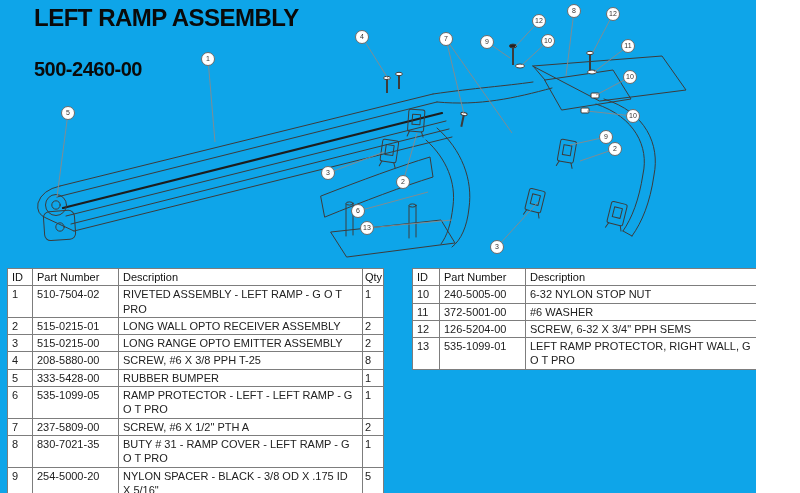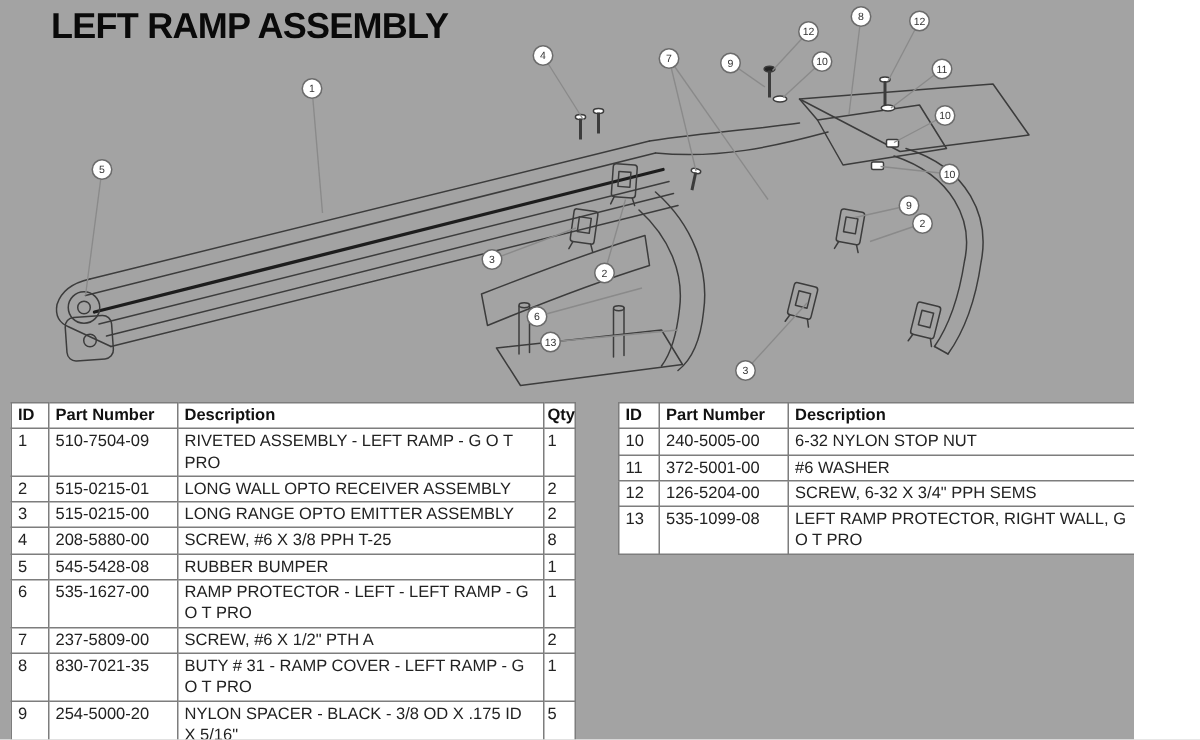--- a/index.html
+++ b/index.html
@@ -1,50 +1,51 @@
 <!DOCTYPE html>
 <html><head>
 <meta charset="utf-8">
 <style>
   html,body{margin:0;padding:0;background:#fff;}
-  .page{position:relative;width:756px;height:493px;background:#a3a3a3;overflow:hidden;
+  .page{position:relative;width:756px;height:493px;background:#0ea5e9;overflow:hidden;
         font-family:"Liberation Sans",sans-serif;color:#111;}
   .title{position:absolute;left:34px;top:4px;font-size:24px;font-weight:900;
          letter-spacing:-0.5px;color:#0a0a0a;}
   .part-number{position:absolute;left:34px;top:58px;font-size:20px;font-weight:900;
          letter-spacing:-0.5px;color:#0a0a0a;}
   #diagram{position:absolute;left:0;top:0;}
   .lw{stroke:#3c3c3c;fill:none;stroke-width:1;stroke-linejoin:round;stroke-linecap:round;}
   .lw .dark{stroke:#1d1d1d;stroke-width:2.2;}
   .hw{stroke:#3c3c3c;fill:#fff;stroke-width:1;}
   .hw .shaft{stroke-width:2;fill:none;}
   .hw .darkhead{fill:#222;}
   .leader{stroke:#8a8a8a;stroke-width:0.9;}
   .balloon{fill:#fff;stroke:#6b6b6b;stroke-width:1;}
   .balloon-label{font-size:7px;fill:#333;text-anchor:middle;
                  font-family:"Liberation Sans",sans-serif;}
   .parts-table{position:absolute;border-collapse:collapse;table-layout:fixed;
                font-size:11px;line-height:1.3;background:#fff;}
   .parts-table th,.parts-table td{border:1px solid #7d7d7d;padding:1px 4px;
                text-align:left;vertical-align:top;color:#222;}
-  .parts-table th{font-weight:bold;white-space:nowrap;color:#111;margin-top:11px;}
+  .parts-table th{font-weight:normal;white-space:nowrap;color:#111;margin-top:11px;}
   .parts-table th:last-child,.parts-table td:last-child{padding:1px 2px;}
   #table-left{left:7px;top:268px;width:377px;}
   #table-right{left:412px;top:268px;width:373px;}
   .logo{position:absolute;left:546px;top:376px;width:122px;height:112px;}
   .logo-text{font-family:"Liberation Sans",sans-serif;font-weight:bold;font-style:italic;
              font-size:30px;fill:#fff;stroke:#000;stroke-width:1.2;paint-order:stroke fill;
              letter-spacing:-1px;text-anchor:middle;}
 </style>
 </head>
 <body>
 
 <div class="page">
 
   <div class="title">LEFT RAMP ASSEMBLY</div>
+  <div class="part-number">500-2460-00</div>
 
   <svg id="diagram" width="800" height="265" viewBox="0 0 800 265">
     <g class="lw">
 
       <path d="M60,186 Q42,190 38,203 Q36,214 46,218 L74,231"></path>
       <line x1="60" y1="186" x2="433" y2="94"></line>
       <line x1="57" y1="197" x2="437" y2="102"></line>
       <line class="dark" x1="63" y1="208" x2="442" y2="113"></line>
       <line x1="66" y1="216" x2="446" y2="121"></line>
       <line x1="71" y1="224" x2="449" y2="129"></line>
@@ -215,21 +216,21 @@
         <tr>
           <th>ID</th>
           <th>Part Number</th>
           <th>Description</th>
           <th>Qty</th>
         </tr>
       </thead>
       <tbody>
         <tr>
           <td>1</td>
-          <td>510-7504-09</td>
+          <td>510-7504-02</td>
           <td>RIVETED ASSEMBLY - LEFT RAMP - G O T  PRO</td>
           <td>1</td>
         </tr>
         <tr>
           <td>2</td>
           <td>515-0215-01</td>
           <td>LONG WALL OPTO RECEIVER ASSEMBLY</td>
           <td>2</td>
         </tr>
         <tr>
@@ -239,27 +240,27 @@
           <td>2</td>
         </tr>
         <tr>
           <td>4</td>
           <td>208-5880-00</td>
           <td>SCREW, #6 X 3/8 PPH T-25</td>
           <td>8</td>
         </tr>
         <tr>
           <td>5</td>
-          <td>545-5428-08</td>
+          <td>333-5428-00</td>
           <td>RUBBER BUMPER</td>
           <td>1</td>
         </tr>
         <tr>
           <td>6</td>
-          <td>535-1627-00</td>
+          <td>535-1099-05</td>
           <td>RAMP PROTECTOR - LEFT - LEFT RAMP - G O T PRO</td>
           <td>1</td>
         </tr>
         <tr>
           <td>7</td>
           <td>237-5809-00</td>
           <td>SCREW, #6 X 1/2" PTH A</td>
           <td>2</td>
         </tr>
         <tr>
@@ -305,21 +306,21 @@
           <td>5</td>
         </tr>
         <tr>
           <td>12</td>
           <td>126-5204-00</td>
           <td>SCREW, 6-32 X 3/4" PPH SEMS</td>
           <td>5</td>
         </tr>
         <tr>
           <td>13</td>
-          <td>535-1099-08</td>
+          <td>535-1099-01</td>
           <td>LEFT RAMP PROTECTOR, RIGHT WALL, G O T PRO</td>
           <td>1</td>
         </tr>
       </tbody>
     </table>
 
 
 </div>
 
 </body></html>

